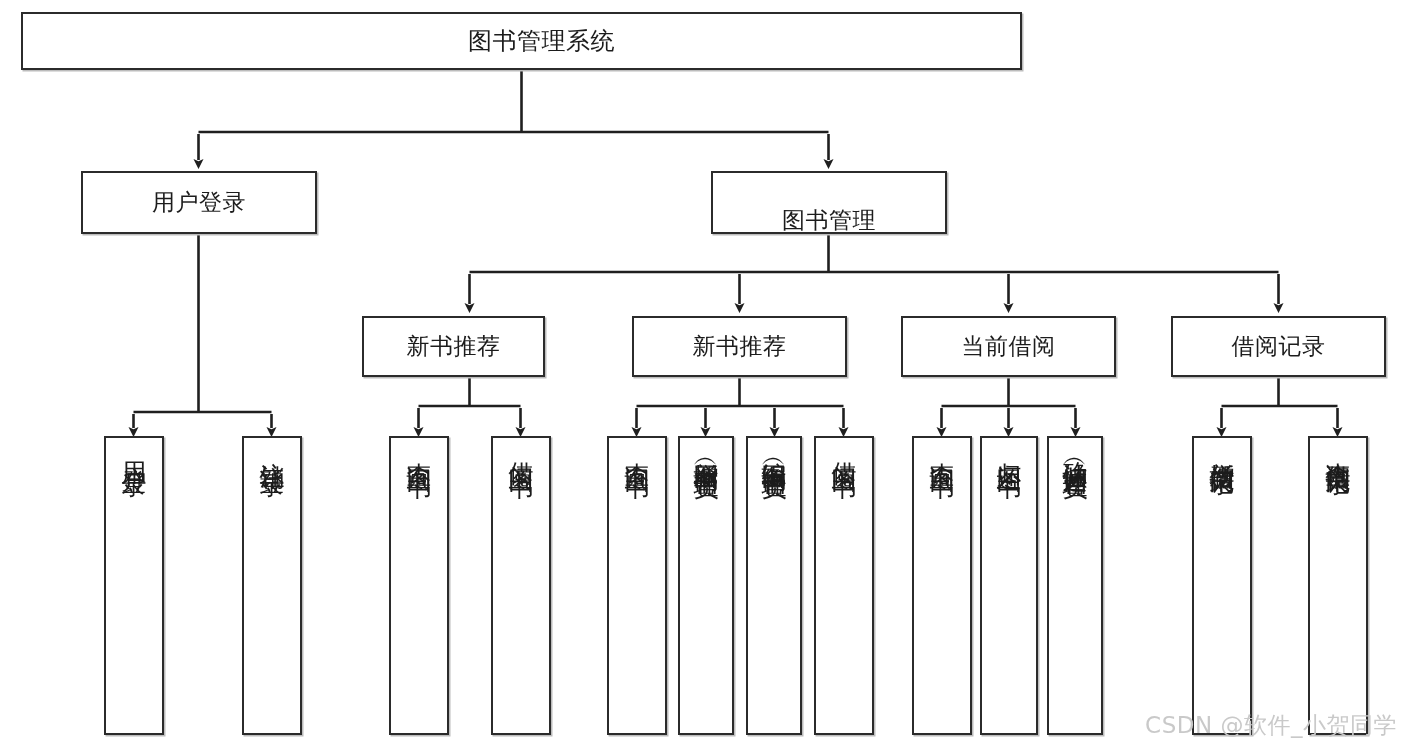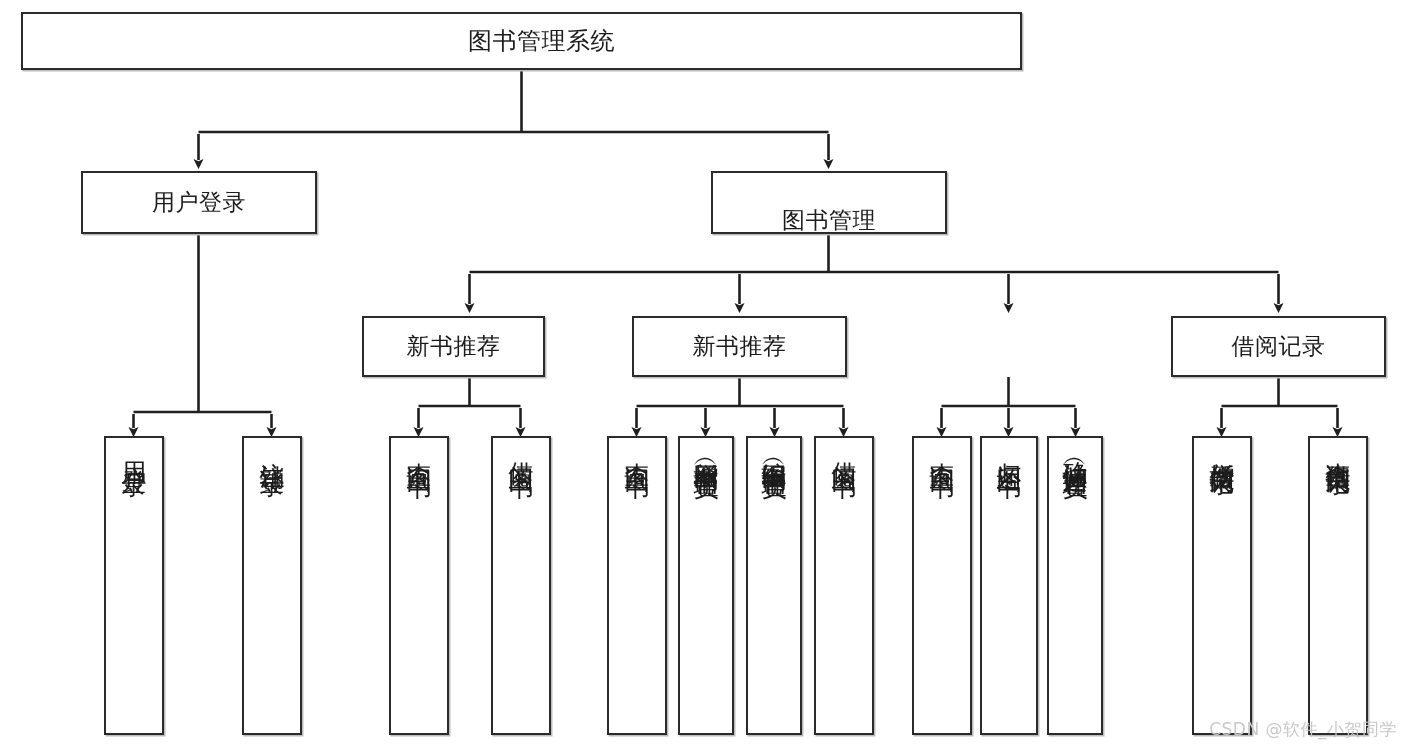--- a/index.html
+++ b/index.html
@@ -64,21 +64,21 @@
     letter-spacing: 4px;
     line-height: 1;
   }
   .node.leaf.tall .label {
     letter-spacing: 2px;
   }
   #watermark {
     position: absolute;
     right: 8px;
     bottom: 6px;
-    font-size: 17px;
+    font-size: 23px;
     color: #c9c9c9;
     white-space: nowrap;
     letter-spacing: 0.5px;
   }
 </style>
 </head>
 <body>
 
 <div id="diagram-root">
 
@@ -142,20 +142,23 @@
   <div class="node horiz" style="left:711px; top:171px; width:236px; height:63px;align-items:flex-end;">
     <span class="label">图书管理</span>
   </div>
 
   <div class="node horiz" style="left:362px; top:316px; width:183px; height:61px;">
     <span class="label">新书推荐</span>
   </div>
   <div class="node horiz" style="left:632px; top:316px; width:215px; height:61px;">
     <span class="label">新书推荐</span>
   </div>
+  <div class="node horiz" style="left:901px; top:316px; width:215px; height:61px;">
+    <span class="label">当前借阅</span>
+  </div>
   <div class="node horiz" style="left:1171px; top:316px; width:215px; height:61px;">
     <span class="label">借阅记录</span>
   </div>
 
   <div class="node leaf" style="left:104px; top:436px; width:60px; height:299px;">
     <span class="label">用户登录</span>
   </div>
   <div class="node leaf" style="left:242px; top:436px; width:60px; height:299px;">
     <span class="label">注销登录</span>
   </div>

